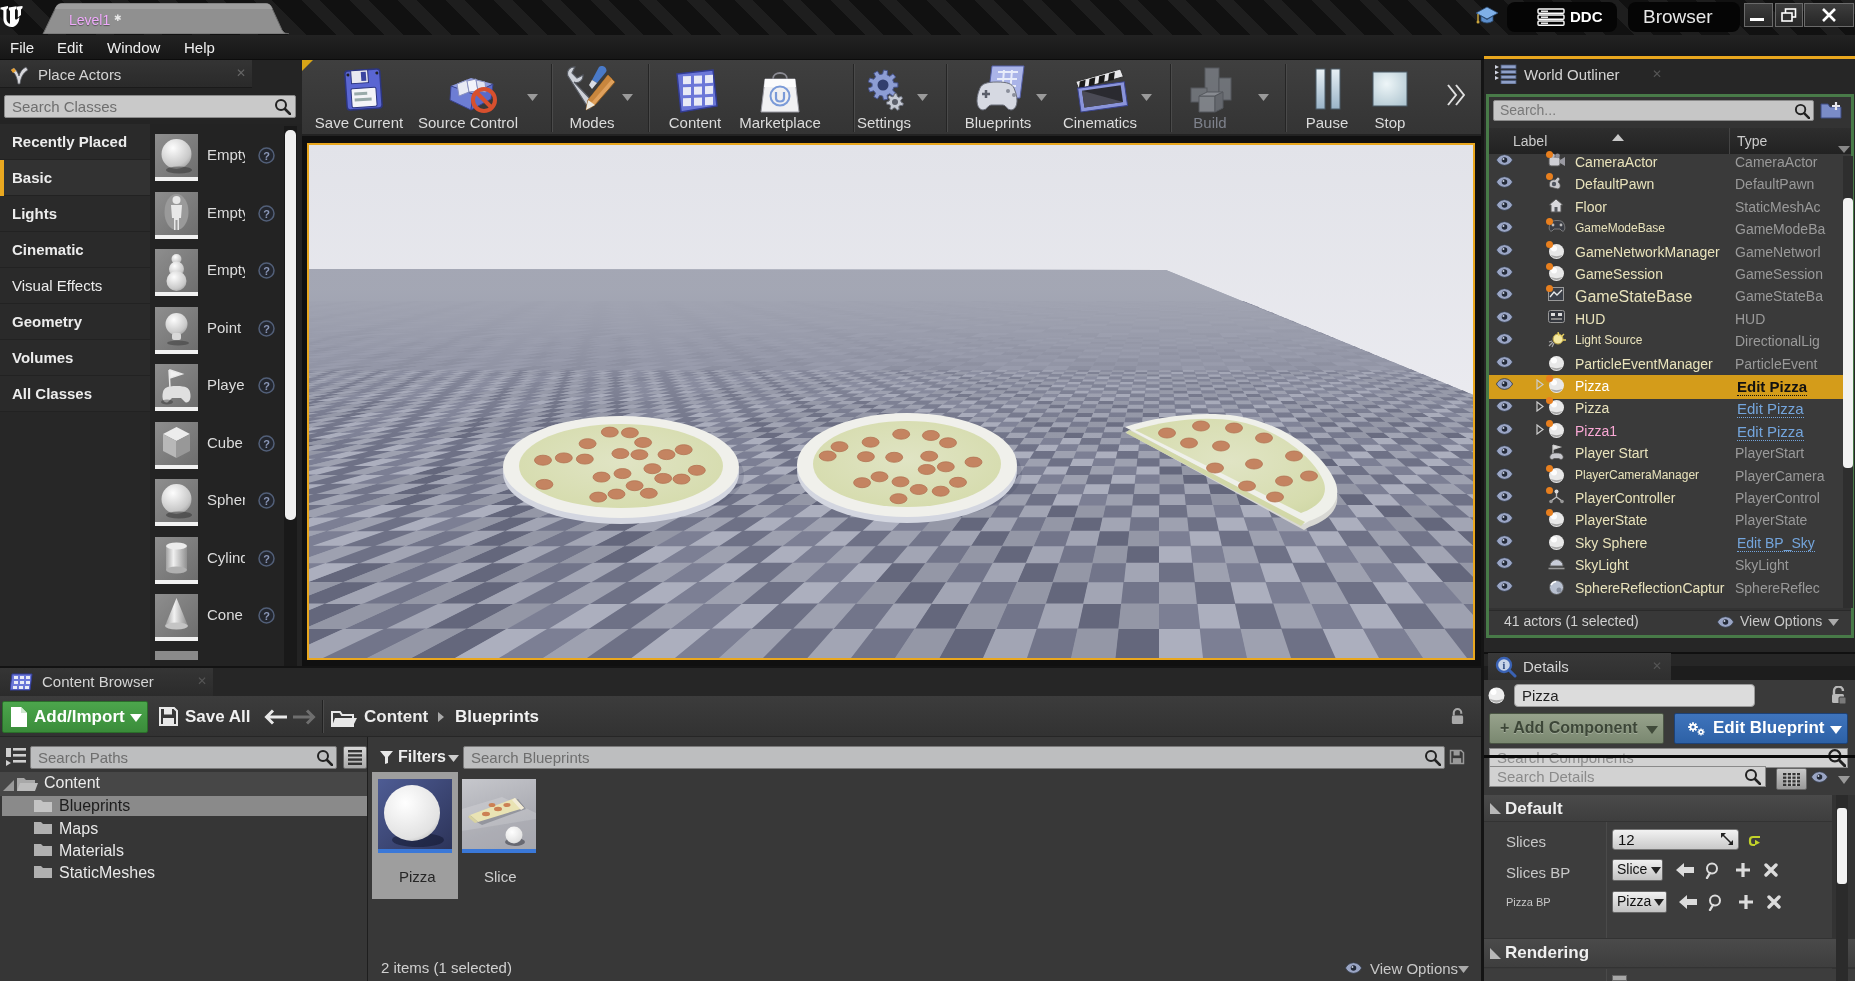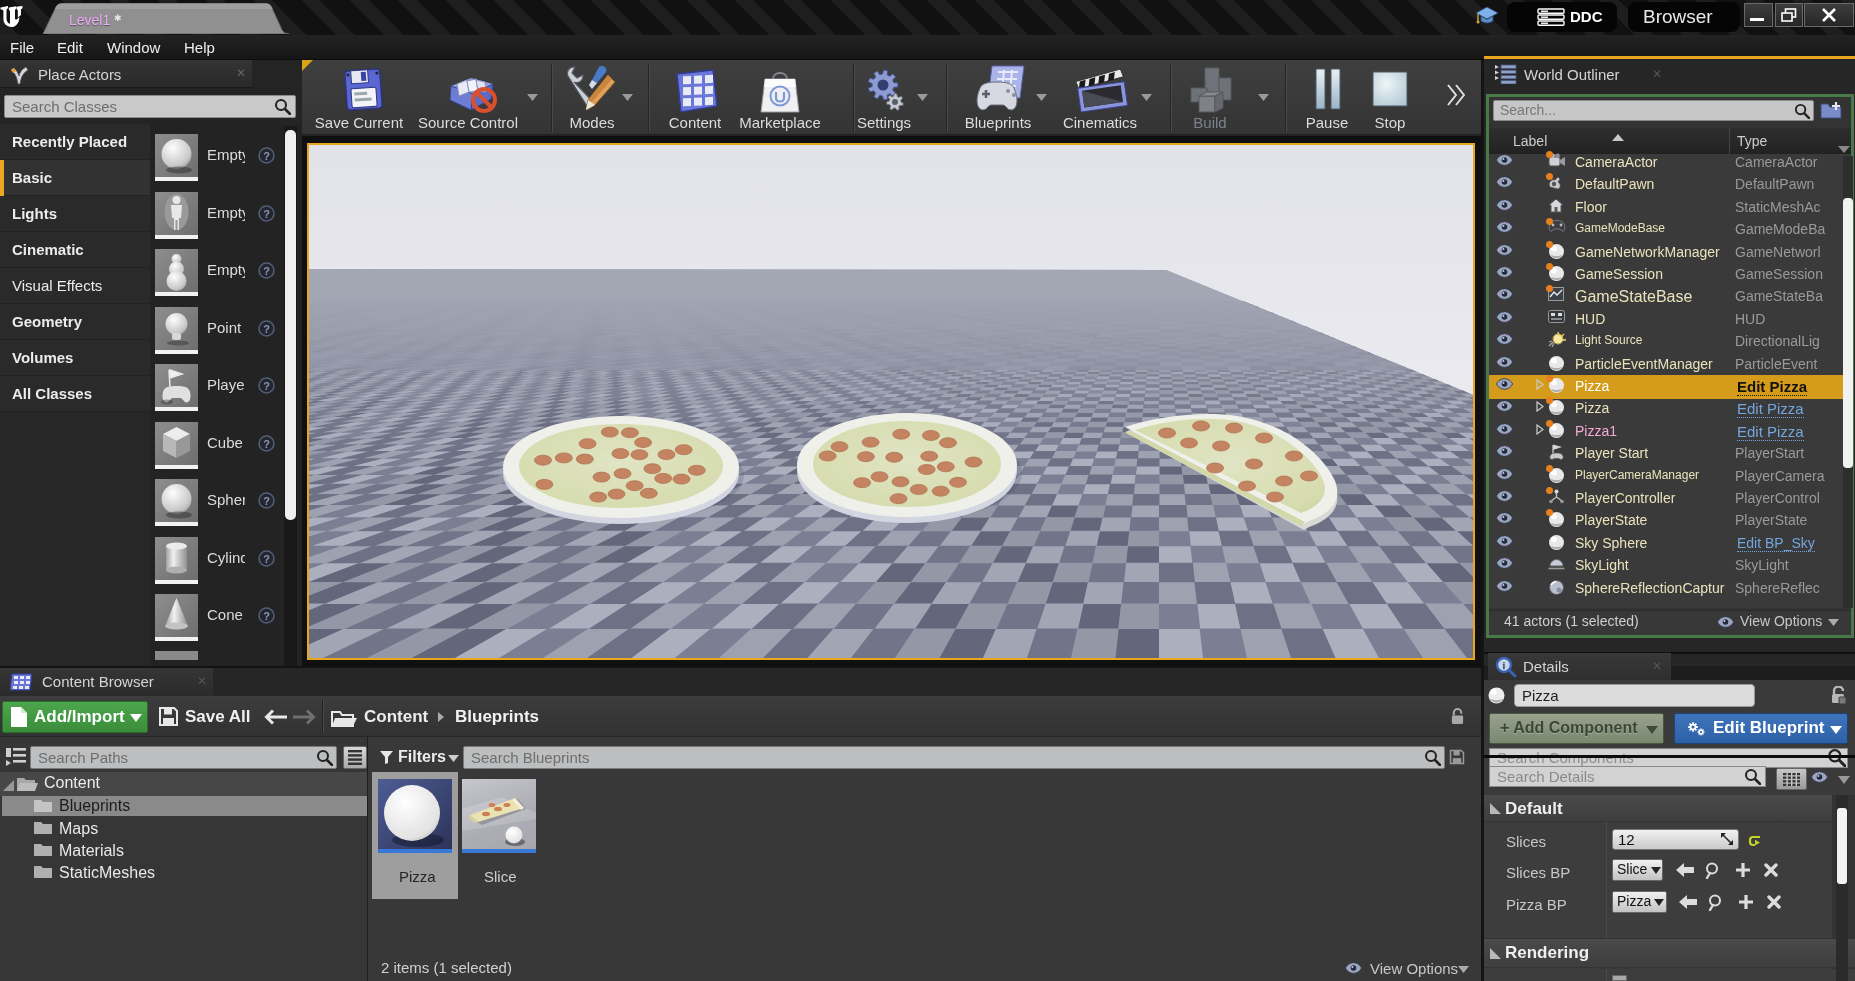--- a/index.html
+++ b/index.html
@@ -933,21 +933,21 @@
 <svg class="abs" style="left:1748px;top:834px" width="13" height="13" viewBox="0 0 13 13">
  <path d="M12,3 L5,3 Q2,3 2,6 L2,8 Q2,11 5,11 L7,11" fill="none" stroke="#c2d22a" stroke-width="2.2"></path>
  <path d="M7,8 L12,11 L7,13.5 Z" fill="#c2d22a" transform="translate(0,-2.2)"></path>
 </svg>
 <span class="tx" style="left:1506px;top:864px;font-size:15px;color:#c8c8c8">Slices BP</span>
 <div class="abs" style="left:1612px;top:859px;width:51px;height:22px;background:linear-gradient(#f0f0f0,#c2c2c2);border:1px solid #666;border-radius:2px"></div>
 <span class="tx" style="left:1617px;top:861px;font-size:14px;color:#111">Slice</span>
 <svg class="abs" style="left:1651px;top:867px" width="10" height="7" viewBox="0 0 10 7">
     <path d="M0,0 L10,0 L5,7 Z" fill="#222"></path>
   </svg>
-<span class="tx" style="left:1506px;top:896px;font-size:15px;color:#c8c8c8">Pizza BP</span>
+<span class="tx" style="left:1506px;top:896px;font-size:11px;color:#c8c8c8">Pizza BP</span>
 <div class="abs" style="left:1612px;top:891px;width:55px;height:22px;background:linear-gradient(#f0f0f0,#c2c2c2);border:1px solid #666;border-radius:2px"></div>
 <span class="tx" style="left:1617px;top:893px;font-size:14px;color:#111">Pizza</span>
 <svg class="abs" style="left:1654px;top:899px" width="10" height="7" viewBox="0 0 10 7">
     <path d="M0,0 L10,0 L5,7 Z" fill="#222"></path>
   </svg>
 <svg class="abs" style="left:1675px;top:862px" width="20" height="16" viewBox="0 0 20 16">
  <path d="M9,1 L9,5 L19,5 L19,11 L9,11 L9,15 L1,8 Z" fill="#dcdcdc"></path>
   </svg>
 <svg class="abs" style="left:1704px;top:862px" width="17" height="17" viewBox="0 0 17 17">
  <circle cx="8" cy="6.5" r="5" fill="none" stroke="#dcdcdc" stroke-width="2"></circle>

